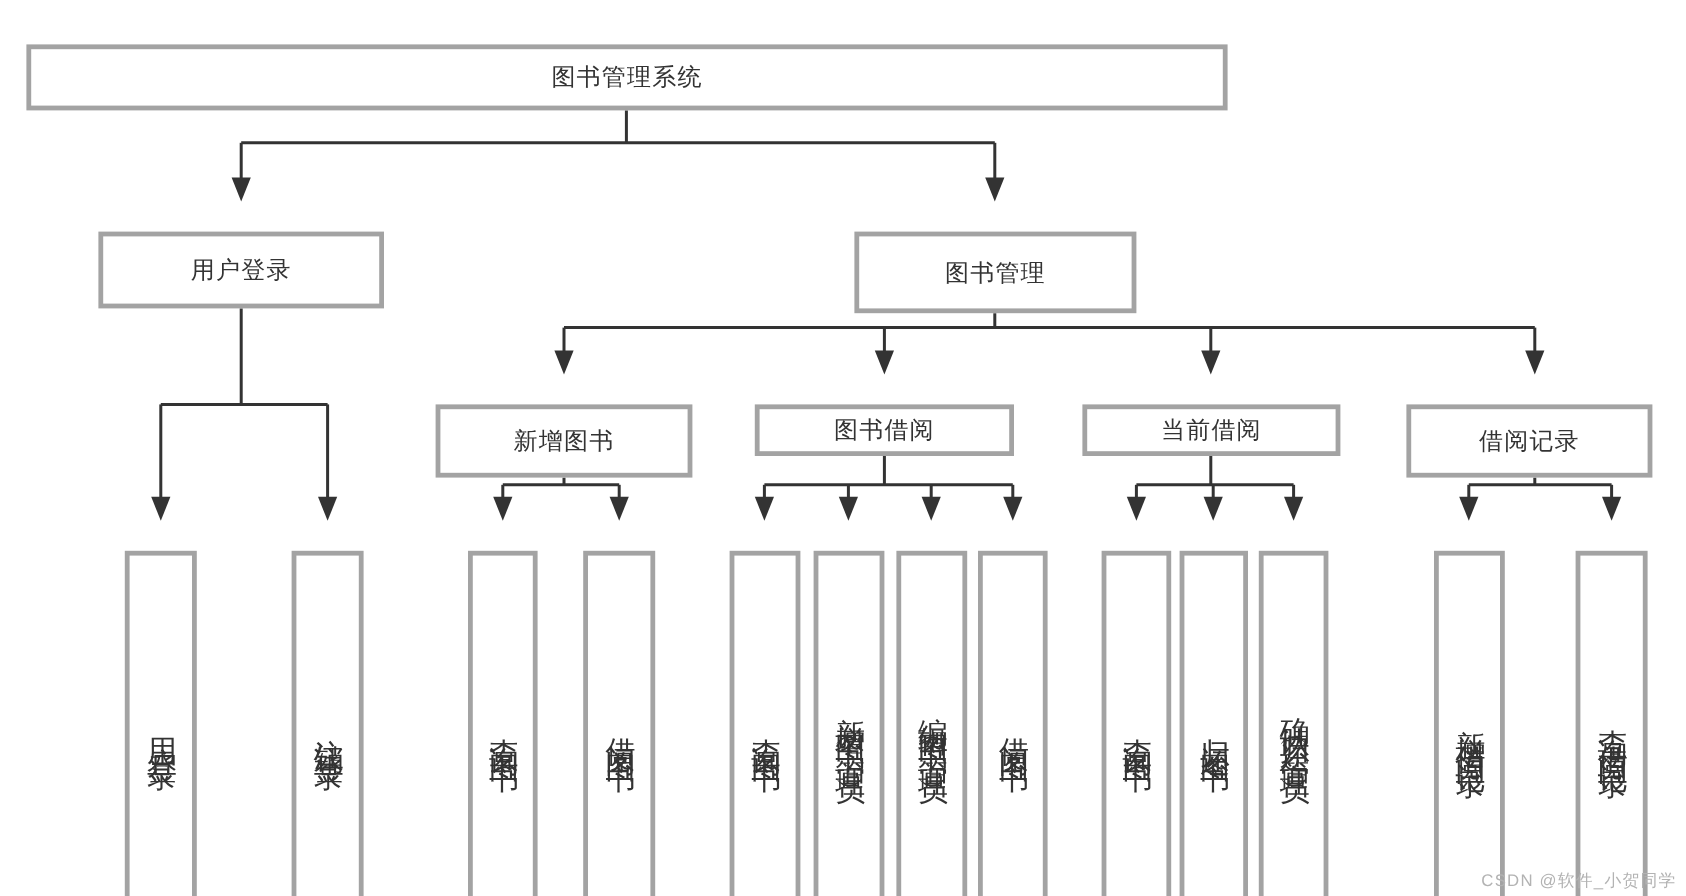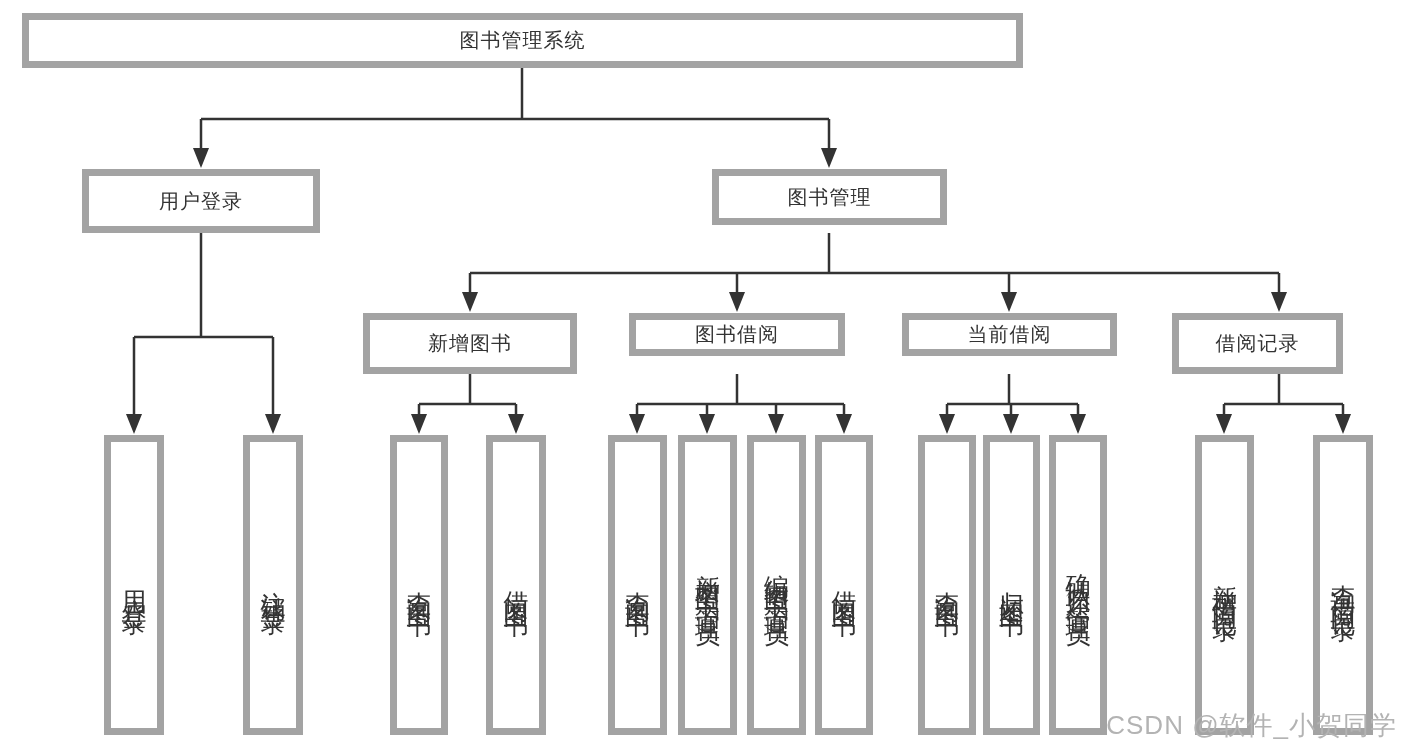--- a/index.html
+++ b/index.html
@@ -19,45 +19,46 @@
     position: absolute;
     left: 0;
     top: 0;
     width: 1405px;
     height: 747px;
   }
   .box {
     position: absolute;
     box-sizing: border-box;
     background: #ffffff;
-    border: 7px solid #a3a3a3;
+    border: 4px solid #a3a3a3;
     color: #333333;
     display: flex;
     align-items: center;
     justify-content: center;
     text-align: center;
+    margin-top: 24px;
   }
   .hlabel {
     font-size: 20px;
     letter-spacing: 1px;
     white-space: nowrap;
   }
   .leaf .vtext {
     writing-mode: vertical-rl;
     text-orientation: mixed;
     font-size: 25px;
     letter-spacing: 7px;
     line-height: 1;
     white-space: nowrap;
   }
   .watermark {
     position: absolute;
     right: 8px;
     bottom: 4px;
-    font-size: 26px;
+    font-size: 14px;
     color: #b3b3b3;
     letter-spacing: 1px;
     white-space: nowrap;
   }
 </style>
 </head>
 <body>
 
 <div class="canvas">
 
@@ -130,34 +131,34 @@
     </g>
   </svg>
 
   <div class="box" style="left:22px; top:13px; width:1001px; height:55px;">
     <span class="hlabel">图书管理系统</span>
   </div>
 
   <div class="box" style="left:82px; top:169px; width:238px; height:64px;">
     <span class="hlabel">用户登录</span>
   </div>
-  <div class="box" style="left:712px; top:169px; width:235px; height:56px;align-items:center;">
+  <div class="box" style="left:712px; top:169px; width:235px; height:68px;align-items:center;">
     <span class="hlabel">图书管理</span>
   </div>
 
   <div class="box" style="left:363px; top:313px; width:214px; height:61px;">
     <span class="hlabel">新增图书</span>
   </div>
   <div class="box" style="left:629px; top:313px; width:216px; height:43px;">
     <span class="hlabel">图书借阅</span>
   </div>
   <div class="box" style="left:902px; top:313px; width:215px; height:43px;">
     <span class="hlabel">当前借阅</span>
   </div>
-  <div class="box" style="left:1172px; top:313px; width:171px; height:61px;">
+  <div class="box" style="left:1172px; top:313px; width:205px; height:61px;">
     <span class="hlabel">借阅记录</span>
   </div>
 
   <div class="box leaf" style="left:104px; top:435px; width:60px; height:300px;">
     <span class="vtext">用户登录</span>
   </div>
   <div class="box leaf" style="left:243px; top:435px; width:60px; height:300px;">
     <span class="vtext">注销登录</span>
   </div>
 

